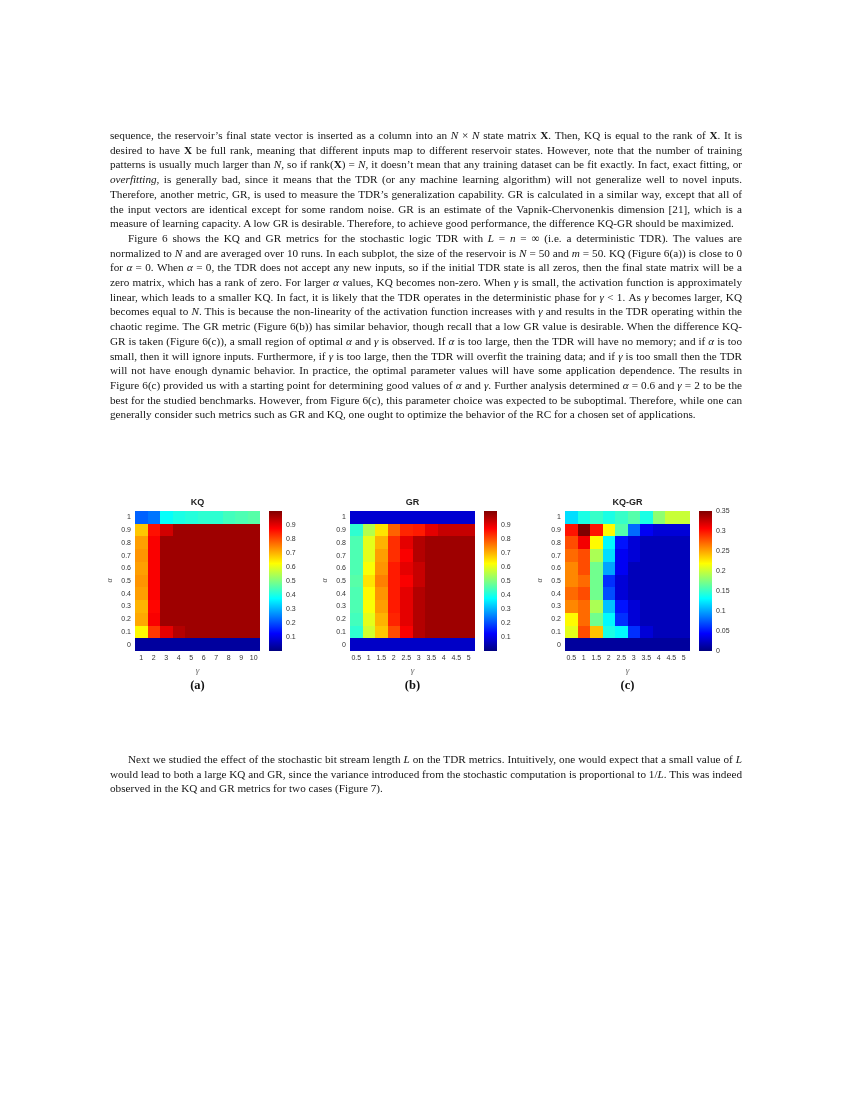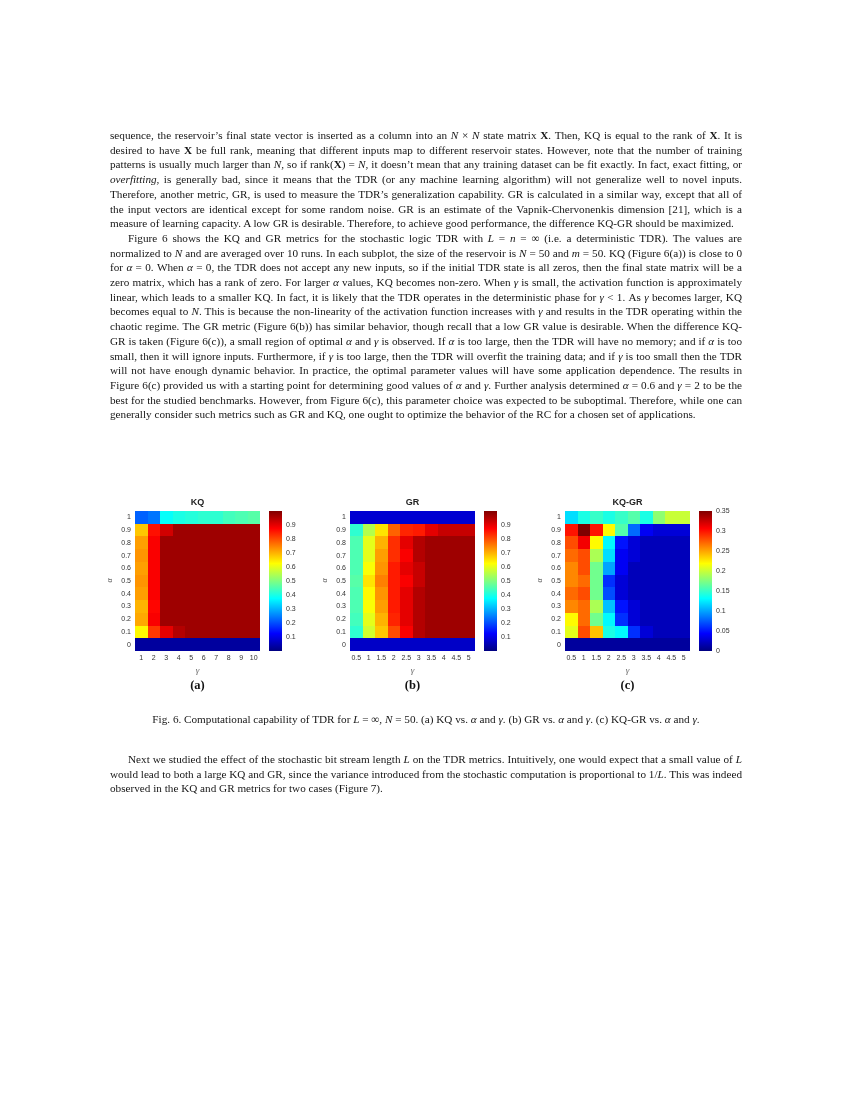--- a/index.html
+++ b/index.html
@@ -483,19 +483,18 @@
         <div class="cbtick" style="top: 30px;">0.3</div>
         <div class="cbtick" style="top: 50px;">0.25</div>
         <div class="cbtick" style="top: 70px;">0.2</div>
         <div class="cbtick" style="top: 90px;">0.15</div>
         <div class="cbtick" style="top: 110px;">0.1</div>
         <div class="cbtick" style="top: 130px;">0.05</div>
         <div class="cbtick" style="top: 150px;">0</div>
       </div>
     </div>
 
-  <p class="caption">Fig. 6. Computational capability of TDR for <i>L</i> = ∞, <i>N</i> = 50. (a) KQ vs. <i>α</i> and <i>γ</i>. (b) GR vs. <i>α</i> and <i>γ</i>. (c) KQ-GR vs. <i>α</i> and <i>γ</i>.</p>
 
   <div class="p3-block">
     <p class="para indent">Next we studied the effect of the stochastic bit stream length <i>L</i> on the TDR metrics. Intuitively, one would expect that a small value of <i>L</i> would lead to both a large KQ and GR, since the variance introduced from the stochastic computation is proportional to 1/<i>L</i>. This was indeed observed in the KQ and GR metrics for two cases (Figure 7).</p>
   </div>
 
 </div>
 
 </body></html>

